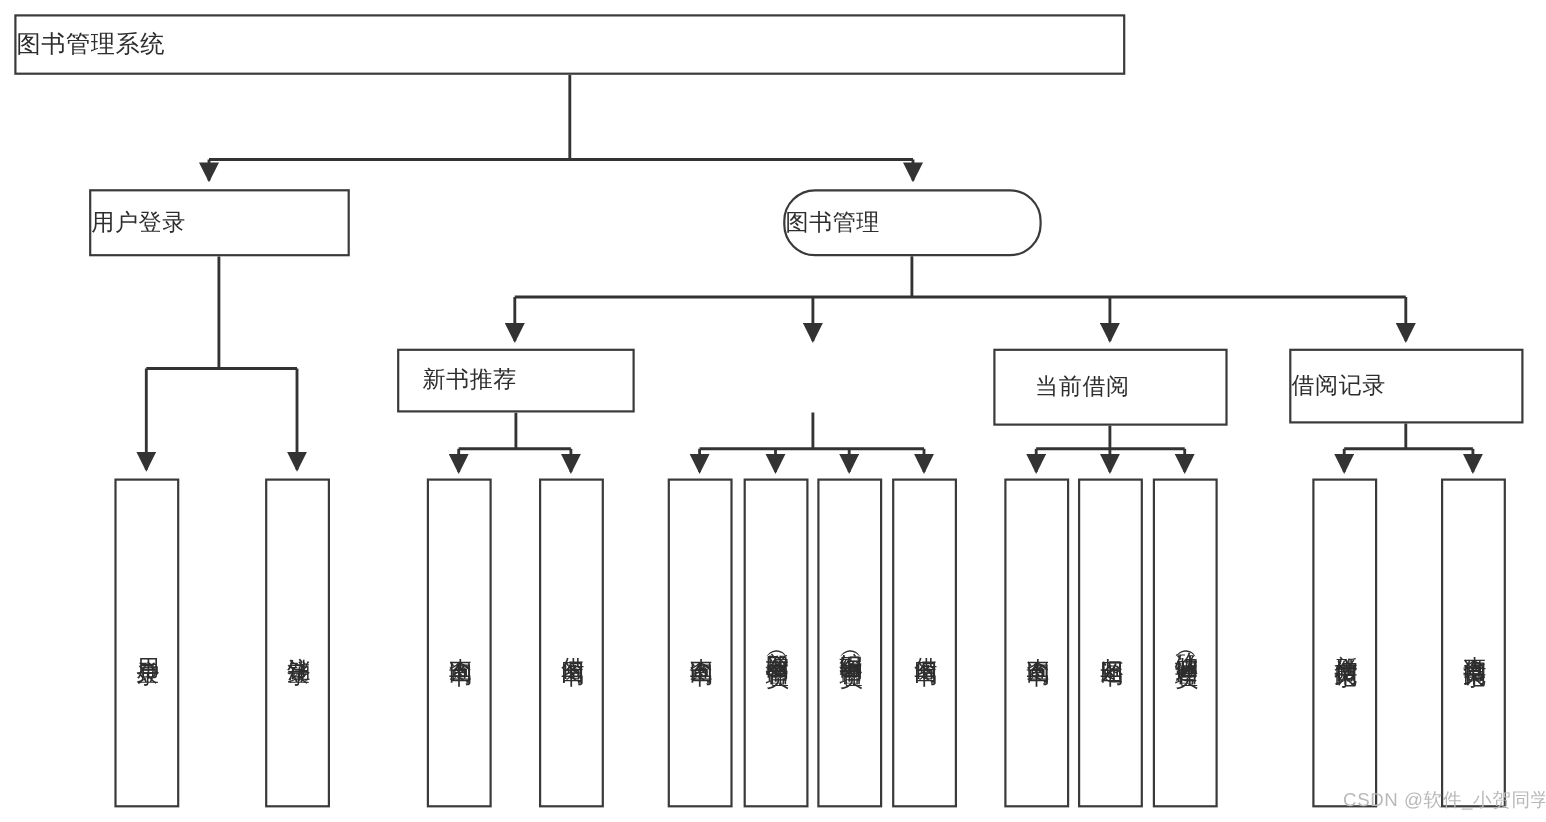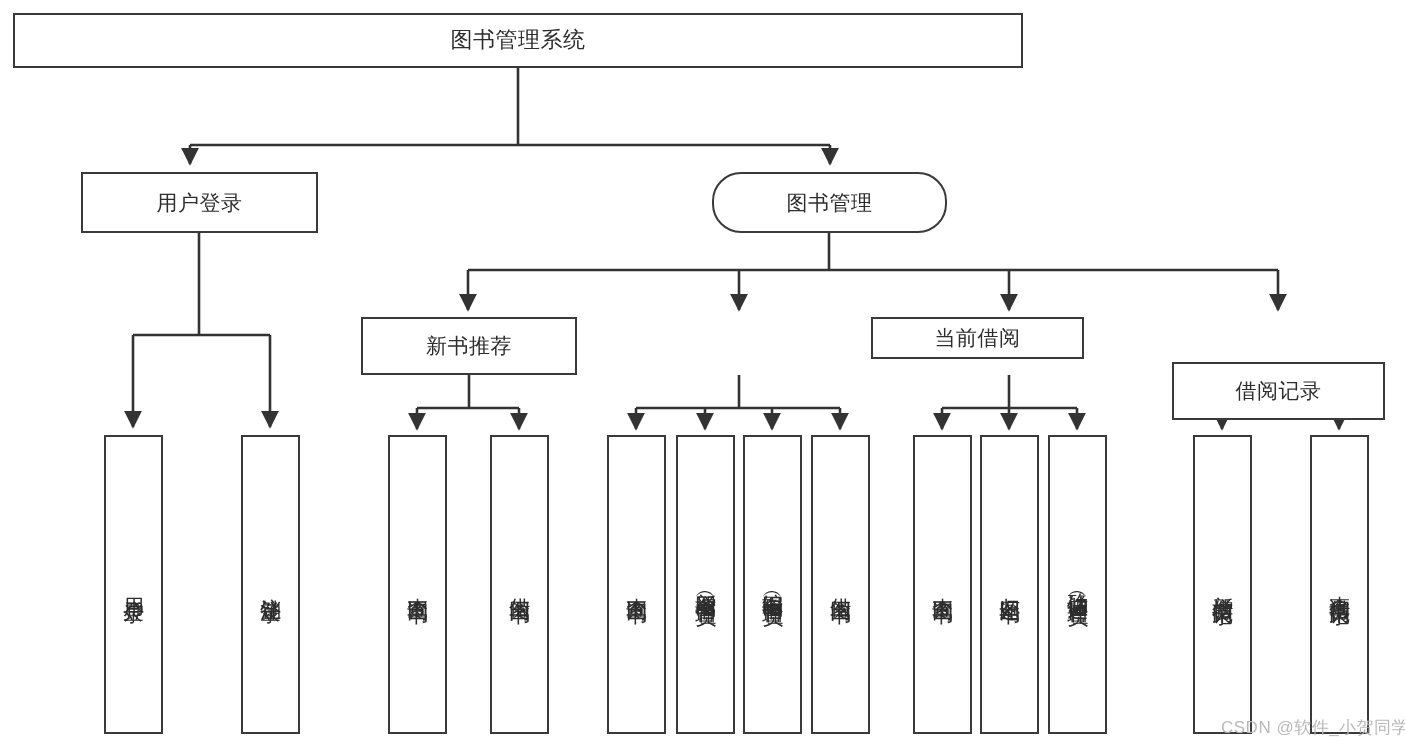--- a/index.html
+++ b/index.html
@@ -27,21 +27,21 @@
     height: 747px;
     pointer-events: none;
   }
   .node {
     position: absolute;
     box-sizing: border-box;
     background: #ffffff;
     border: 2px solid #3a3a3a;
     display: flex;
     align-items: center;
-    justify-content: center;
+    justify-content: flex-start;
     z-index: 2;
   }
   .node-label {
     font-size: 21px;
     line-height: 1.12;
     letter-spacing: 0.5px;
     color: #2d2d2d;
     text-align: center;
     white-space: nowrap;
   }
@@ -142,27 +142,27 @@
     <span class="node-label">图书管理系统</span>
   </div>
 
   <div class="node horiz" style="left:81px; top:172px; width:237px; height:61px;">
     <span class="node-label">用户登录</span>
   </div>
   <div class="node horiz" style="left:712px; top:172px; width:235px; height:61px;border-radius:29px;">
     <span class="node-label">图书管理</span>
   </div>
 
-  <div class="node horiz" style="left:361px; top:317px; width:216px; height:58px;">
+  <div class="node horiz" style="left:361px; top:317px; width:216px; height:58px;padding-left:21px;">
     <span class="node-label">新书推荐</span>
   </div>
-  <div class="node horiz" style="left:871px; top:317px; width:213px; height:42px;">
+  <div class="node horiz" style="left:903px; top:317px; width:213px; height:70px;padding-left:36px;">
     <span class="node-label">当前借阅</span>
   </div>
-  <div class="node horiz" style="left:1172px; top:317px; width:213px; height:58px;margin-top:45px;">
+  <div class="node horiz" style="left:1172px; top:317px; width:213px; height:68px;">
     <span class="node-label">借阅记录</span>
   </div>
 
   <div class="node vert" style="left:104px; top:435px; width:59px; height:299px;">
     <span class="node-label">用户登录</span>
   </div>
   <div class="node vert" style="left:241px; top:435px; width:59px; height:299px;">
     <span class="node-label">注销登录</span>
   </div>
 

